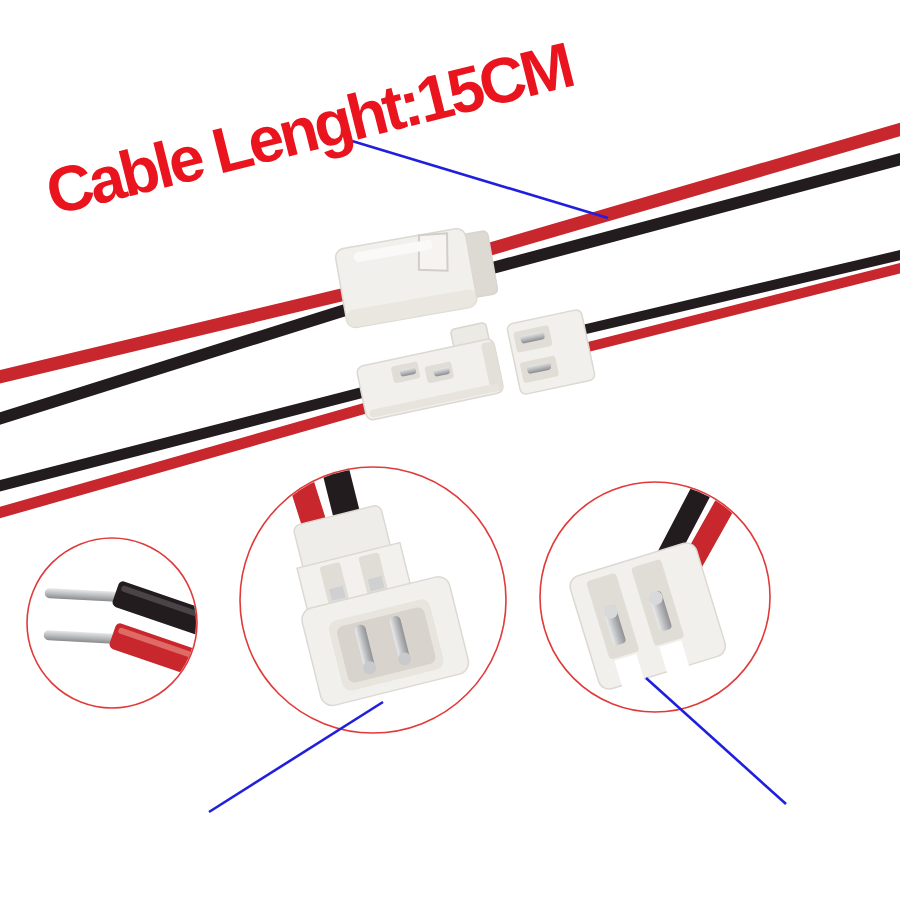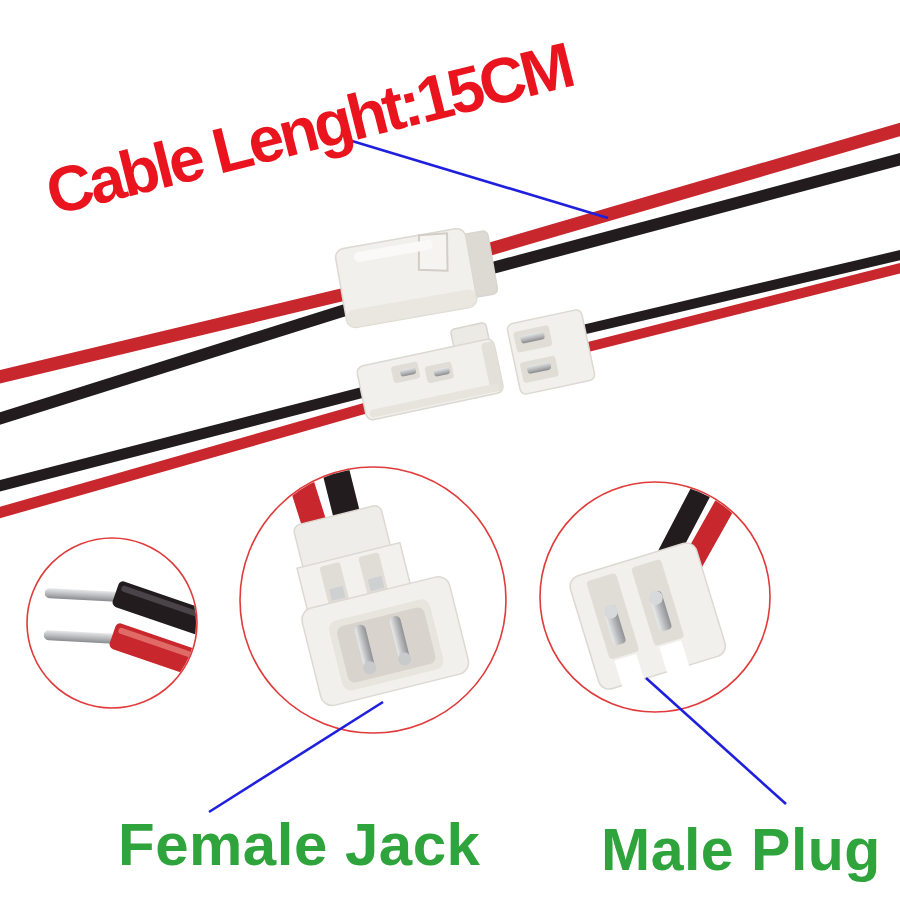--- a/index.html
+++ b/index.html
@@ -149,16 +149,14 @@
   </g>
 
   <g>
     <line x1="352" y1="141" x2="608" y2="218" stroke-width="2.6" stroke="#1f1fdd"></line>
     <line x1="383" y1="702" x2="209" y2="812" stroke-width="2.6" stroke="#1f1fdd"></line>
     <line x1="646" y1="678" x2="786" y2="804" stroke-width="2.6" stroke="#1f1fdd"></line>
   </g>
 </svg>
 
 <div class="label label-cable">Cable Lenght:15CM</div>
-<div class="label label-female">Female Jack</div>
-<div class="label label-male">Male Plug</div>
 
 </div>
 
 </body></html>

